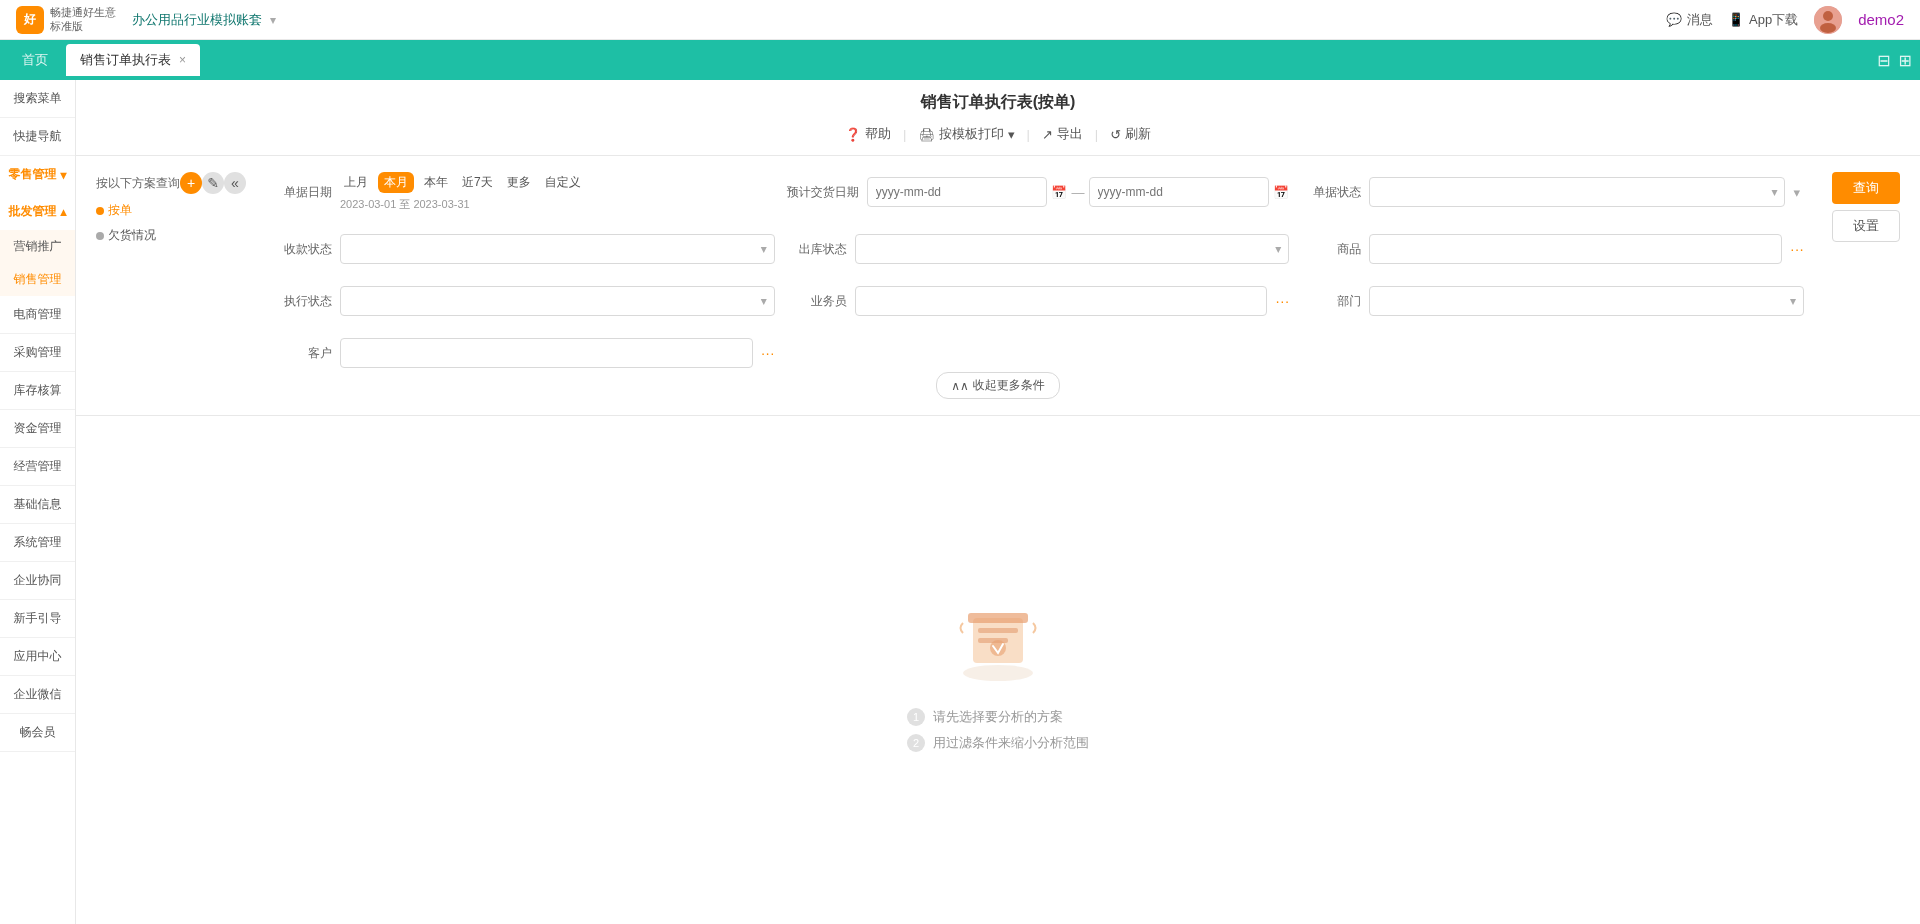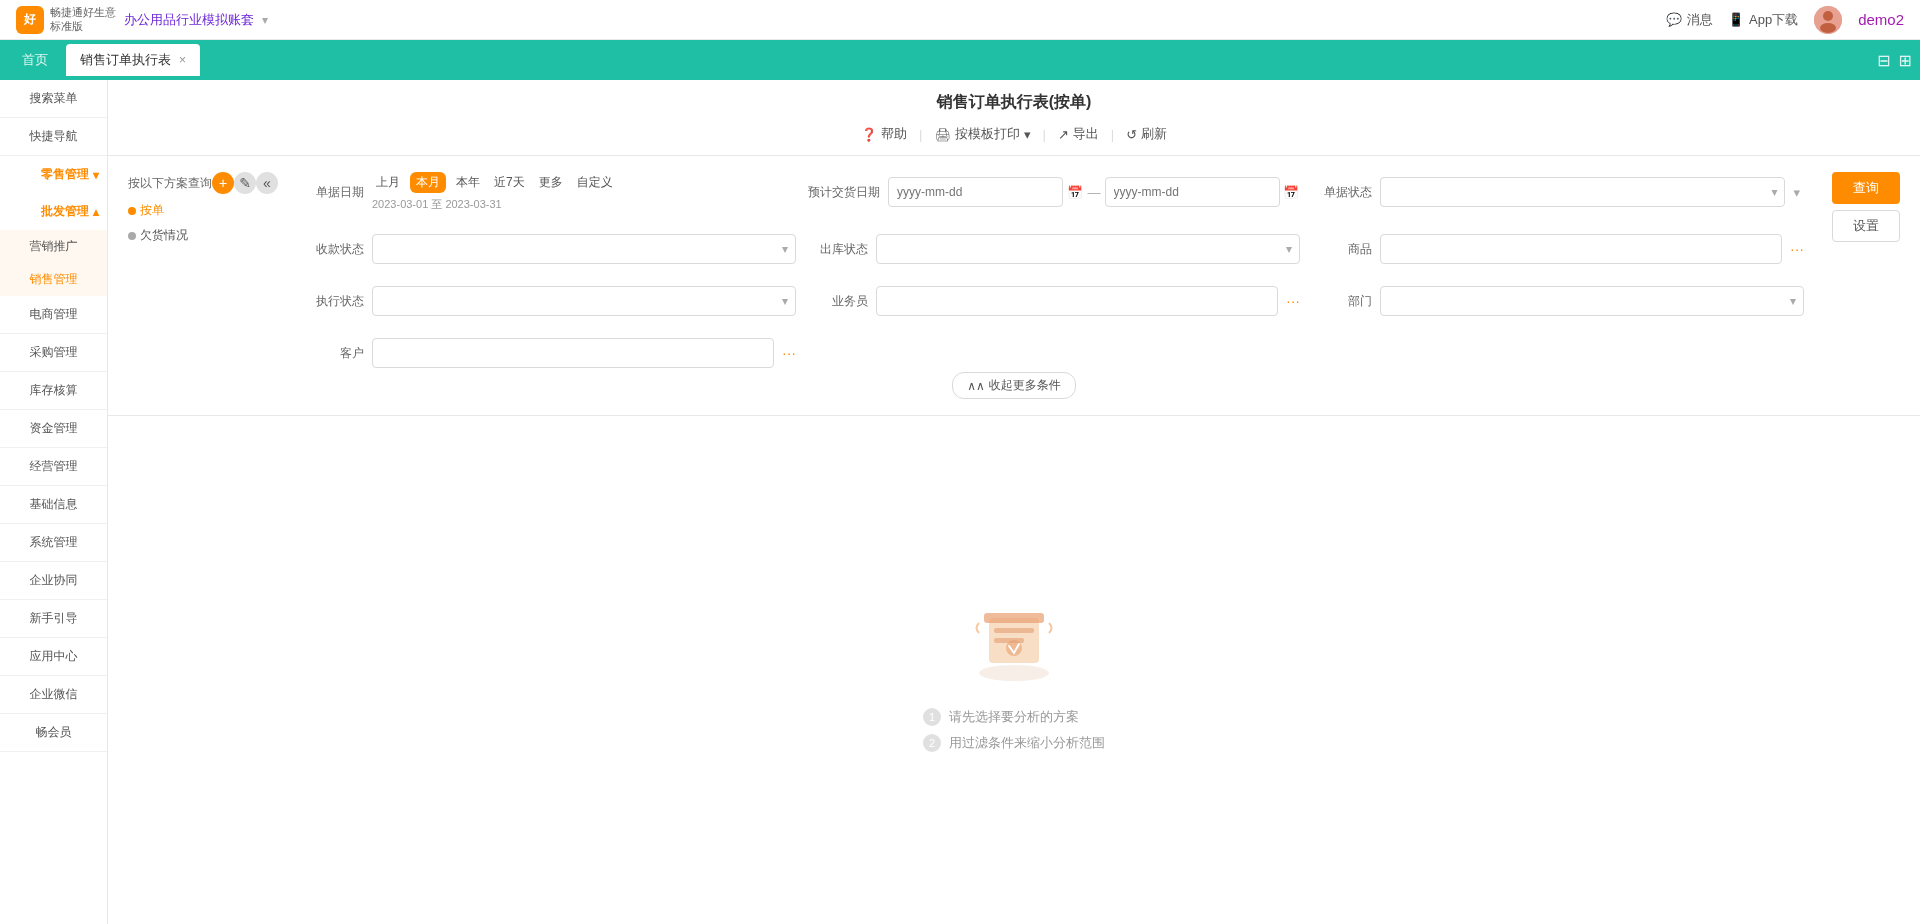--- a/index.html
+++ b/index.html
@@ -21,23 +21,23 @@
     .tab-item { height: 32px; padding: 0 14px; display: flex; align-items: center; gap: 6px; border-radius: 4px; cursor: pointer; font-size: 13px; color: rgba(255,255,255,0.85); }
     .tab-item.active { background: #fff; color: #333; border-radius: 4px 4px 0 0; }
     .tab-close { color: #999; font-size: 12px; cursor: pointer; margin-left: 2px; }
     .tab-bar-actions { margin-left: auto; display: flex; align-items: center; gap: 8px; }
     .tab-bar-icon { color: rgba(255,255,255,0.85); cursor: pointer; font-size: 16px; }
 
     
     .main-layout { display: flex; flex: 1; overflow: hidden; }
 
     
-    .sidebar { width: 108px; background: #fff; border-right: 1px solid #e8e8e8; display: flex; flex-direction: column; flex-shrink: 0; overflow-y: auto; }
+    .sidebar { width: 76px; background: #fff; border-right: 1px solid #e8e8e8; display: flex; flex-direction: column; flex-shrink: 0; overflow-y: auto; }
     .sidebar-item { padding: 10px 4px; text-align: center; cursor: pointer; font-size: 12px; color: #555; border-bottom: 1px solid #f0f0f0; }
-    .sidebar-section-header { padding: 10px 8px; display: flex; align-items: center; justify-content: flex-end; gap: 4px; cursor: pointer; font-size: 12px; color: #ff8c00; font-weight: bold; }
+    .sidebar-section-header { padding: 10px 8px; display: flex; align-items: center; justify-content: center; gap: 4px; cursor: pointer; font-size: 12px; color: #ff8c00; font-weight: bold; }
     .sidebar-sub { background: #fff8f0; }
     .sidebar-sub-item { padding: 8px 4px; text-align: center; font-size: 12px; color: #555; cursor: pointer; display: flex; align-items: center; justify-content: center; gap: 4px; }
     .sidebar-sub-item.active { color: #ff8c00; }
     .orange-dot { width: 8px; height: 8px; background: #ff8c00; border-radius: 50%; display: inline-block; }
     .grey-dot { width: 8px; height: 8px; background: #aaa; border-radius: 50%; display: inline-block; }
 
     
     .content-area { flex: 1; display: flex; flex-direction: column; overflow: hidden; }
 
     
@@ -95,21 +95,21 @@
 
 <div class="top-bar">
   <div class="top-bar-left">
     <div class="logo-area">
       <div class="logo-icon">好</div>
       <div class="logo-text">
         <div>畅捷通好生意</div>
         <div>标准版</div>
       </div>
     </div>
-    <span style="font-size:13px;color:#6d28d9;">办公用品行业模拟账套</span>
+    <span style="font-size:13px;color:#0f766e;margin-left:8px;">办公用品行业模拟账套</span>
     <span style="color:#aaa;font-size:12px;cursor:pointer;">▾</span>
   </div>
   <div class="top-bar-right">
     <div class="top-action">
       <span>💬</span>
       <span>消息</span>
     </div>
     <div class="top-action">
       <span>📱</span>
       <span>App下载</span>

